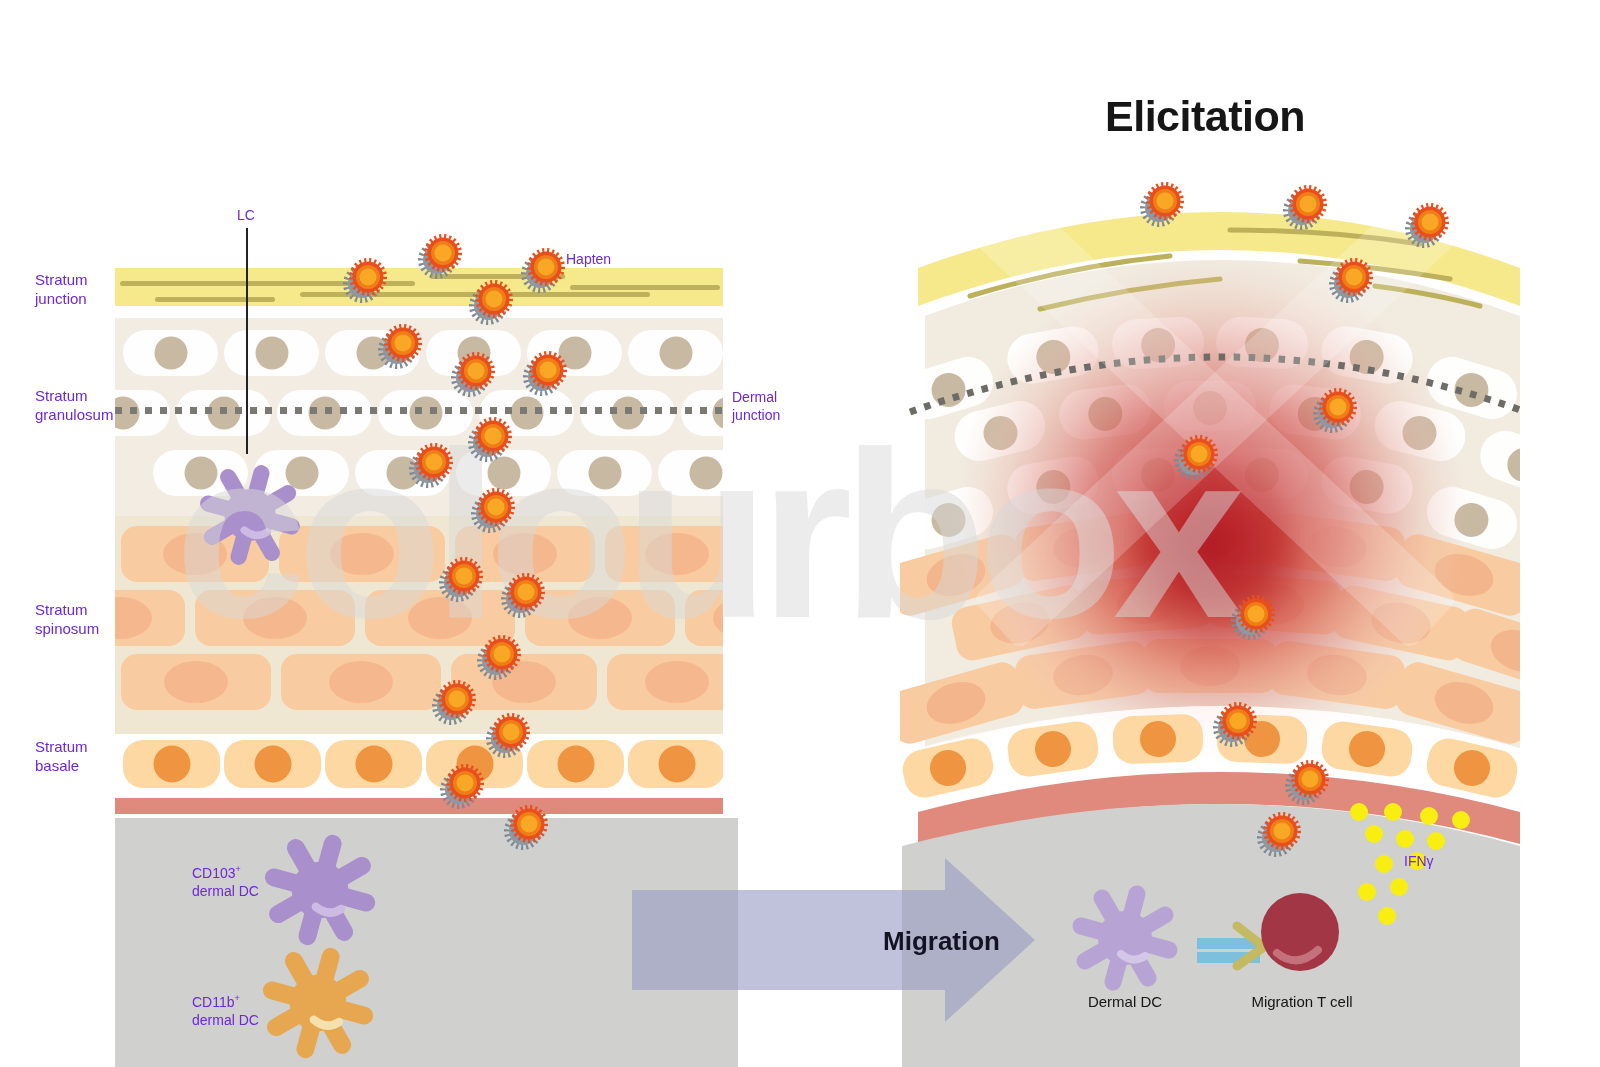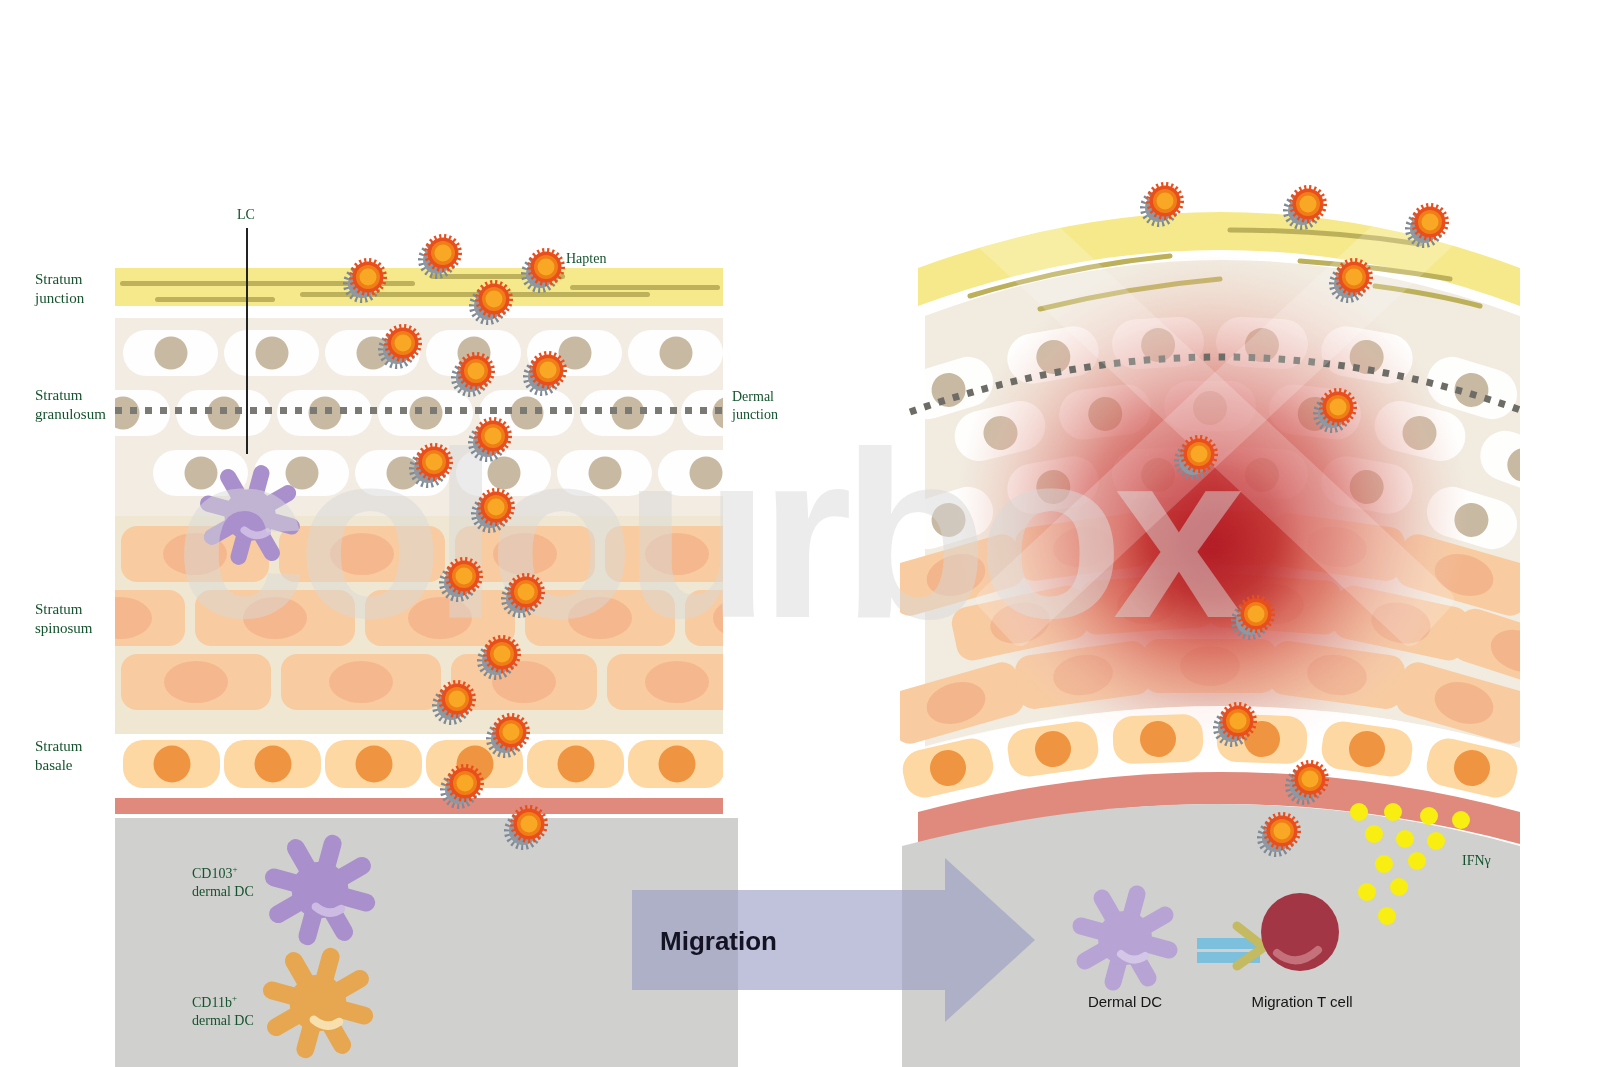--- a/index.html
+++ b/index.html
@@ -1,20 +1,20 @@
 <!DOCTYPE html>
 <html><head>
 <meta charset="utf-8">
 <style>
   html,body{margin:0;padding:0;background:#fff;}
   #canvas{position:relative;width:1600px;height:1067px;background:#fff;overflow:hidden;
           font-family:"Liberation Sans","DejaVu Sans",sans-serif;}
   .abs{position:absolute;}
   .panel-title{position:absolute;font-size:43px;font-weight:700;color:#161616;letter-spacing:-.5px;}
-  .lbl{position:absolute;font-size:15px;line-height:19px;color:#14532d;font-family:Liberation Serif, serif;}
+  .lbl{position:absolute;font-size:15px;line-height:19px;color:#6d28d9;}
   .sm{font-size:14px;line-height:18px;}
   sup{font-size:9px;}
   
   .layer{position:absolute;left:115px;width:608px;overflow:hidden;}
   .wcell{position:absolute;display:block;height:46px;background:rgba(255,255,255,.95);border-radius:23px;}
   .wcell::after{content:"";position:absolute;width:33px;height:33px;border-radius:50%;background:#c8b9a2;
                 left:50%;top:50%;transform:translate(-50%,-50%);}
   .brick{position:absolute;display:block;height:56px;background:#f8cba0;border-radius:16px;}
   .brick::after{content:"";position:absolute;width:64px;height:42px;border-radius:50%;background:#f5b88e;
                 left:50%;top:50%;transform:translate(-50%,-50%);}
@@ -22,21 +22,21 @@
   .bcell::after{content:"";position:absolute;width:37px;height:37px;border-radius:50%;background:#ef9440;
                 left:50%;top:50%;transform:translate(-50%,-50%);}
   .dash{position:absolute;height:5px;border-radius:2.5px;background:#bdb15c;}
   .tj{position:absolute;height:7px;background:repeating-linear-gradient(90deg,#7b7973 0 7px,transparent 7px 15px);}
   .wm{position:absolute;left:175px;top:398px;font-size:238px;font-weight:700;letter-spacing:-10px;
       pointer-events:none;white-space:nowrap;}
   .wm1{color:rgba(255,255,255,.42);}
   .wm2{color:rgba(120,120,120,.14);}
   .xbar{position:absolute;width:600px;height:70px;left:915px;top:385px;background:rgba(255,255,255,.20);
         border-radius:10px;pointer-events:none;}
-  .migr-text{position:absolute;left:660px;top:926px;width:340px;text-align:left;
+  .migr-text{position:absolute;left:660px;top:926px;width:340px;text-align:right;
              font-size:26px;font-weight:700;color:#131324;}
   .cell-label{position:absolute;font-size:15px;color:#151515;text-align:center;}
 </style>
 </head>
 <body>
 
 <svg width="0" height="0" style="position:absolute">
   <defs>
     <g id="hapten">
       <circle cx="-5" cy="6" r="15.5" fill="none" stroke="#7e8a95" stroke-width="7" stroke-dasharray="2 2.8"></circle>
@@ -409,20 +409,21 @@
       <use href="#hapten" transform="translate(1309,780)"></use>
         <use href="#hapten" transform="translate(1281,832)"></use>
     </g>
   </svg>
 
   <svg class="abs" style="left:620px;top:848px;" width="430" height="190">
     <polygon points="12,42 325,42 325,10 415,92 325,174 325,142 12,142" fill="rgba(152,156,196,0.62)"></polygon>
   </svg>
   <div class="migr-text">Migration</div>
 
+  <div class="panel-title" style="left:1105px;top:92px;">Elicitation</div>
 
   <div class="lbl" style="left:35px;top:270px;">
     <span>Stratum</span><br>
     <span>junction</span>
   </div>
   <div class="lbl" style="left:35px;top:386px;">
     <span>Stratum</span><br>
     <span>granulosum</span>
   </div>
   <div class="lbl" style="left:35px;top:600px;">
@@ -443,17 +444,17 @@
 
   <div class="lbl sm" style="left:192px;top:860px;">
     <span>CD103</span><sup>+</sup><br>
     <span>dermal DC</span>
   </div>
   <div class="lbl sm" style="left:192px;top:975px;margin-top:14px;">
     <span>CD11b</span><sup>+</sup><br>
     <span>dermal DC</span>
   </div>
 
-  <div class="lbl sm" style="left:1462px;top:852px;text-align:center;">IFNγ</div>
+  <div class="lbl sm" style="left:1404px;top:852px;text-align:center;">IFNγ</div>
   <div class="cell-label" style="left:1040px;top:993px;width:170px;">Dermal DC</div>
   <div class="cell-label" style="left:1213px;top:993px;width:178px;">Migration T cell</div>
 
 </div>
 
 </body></html>

